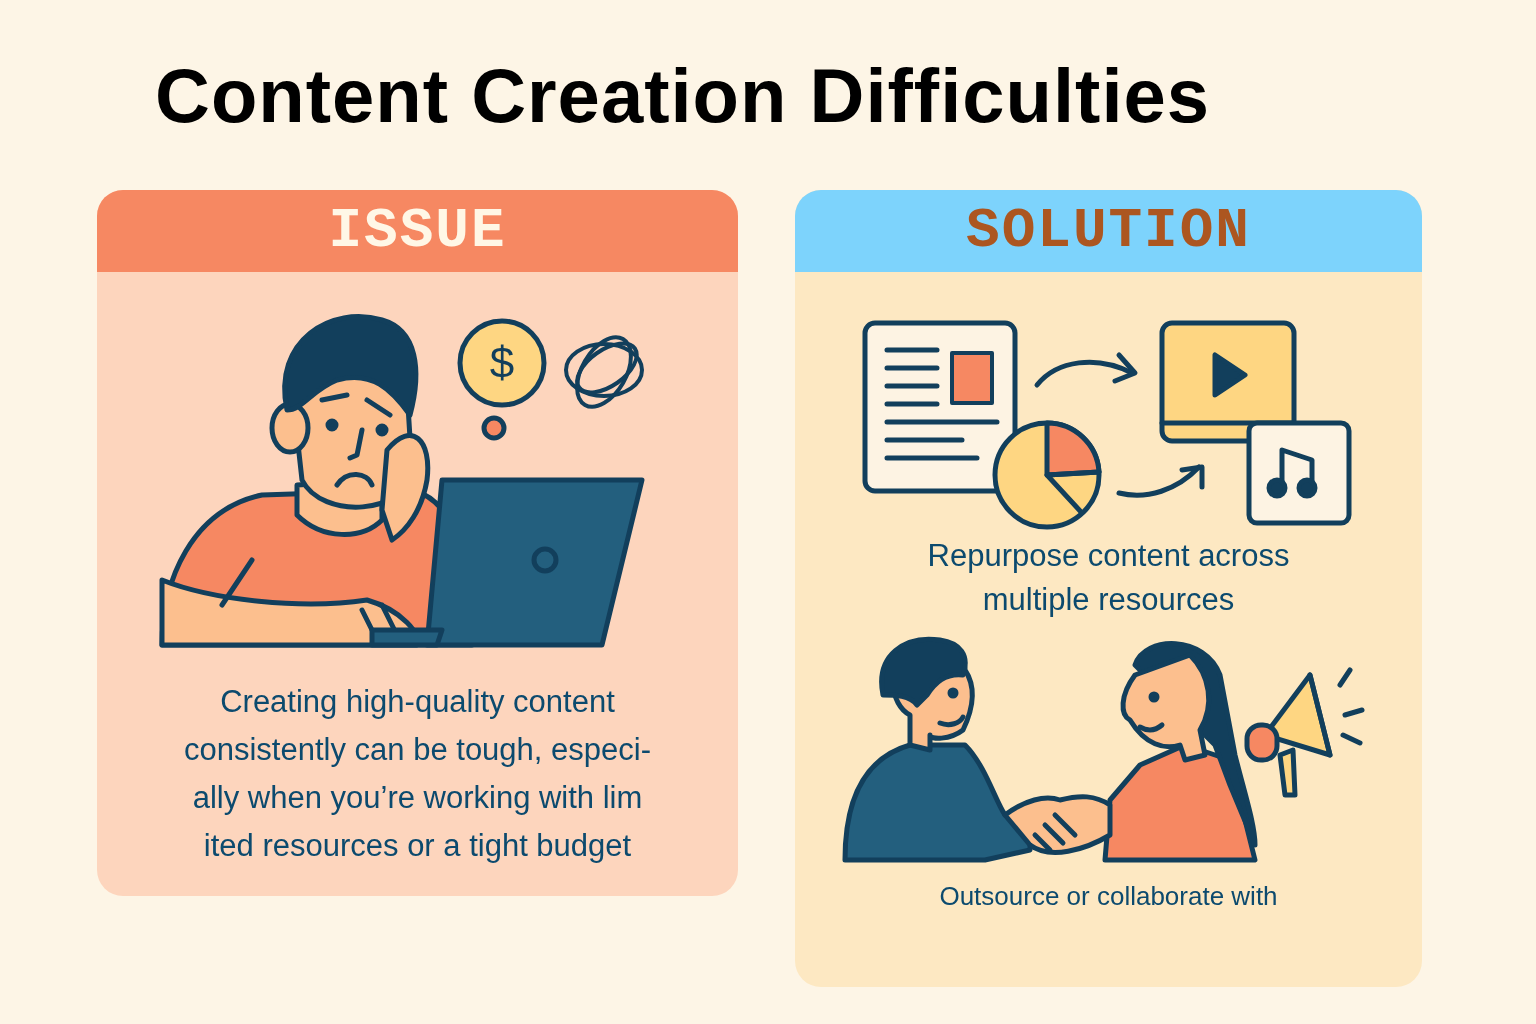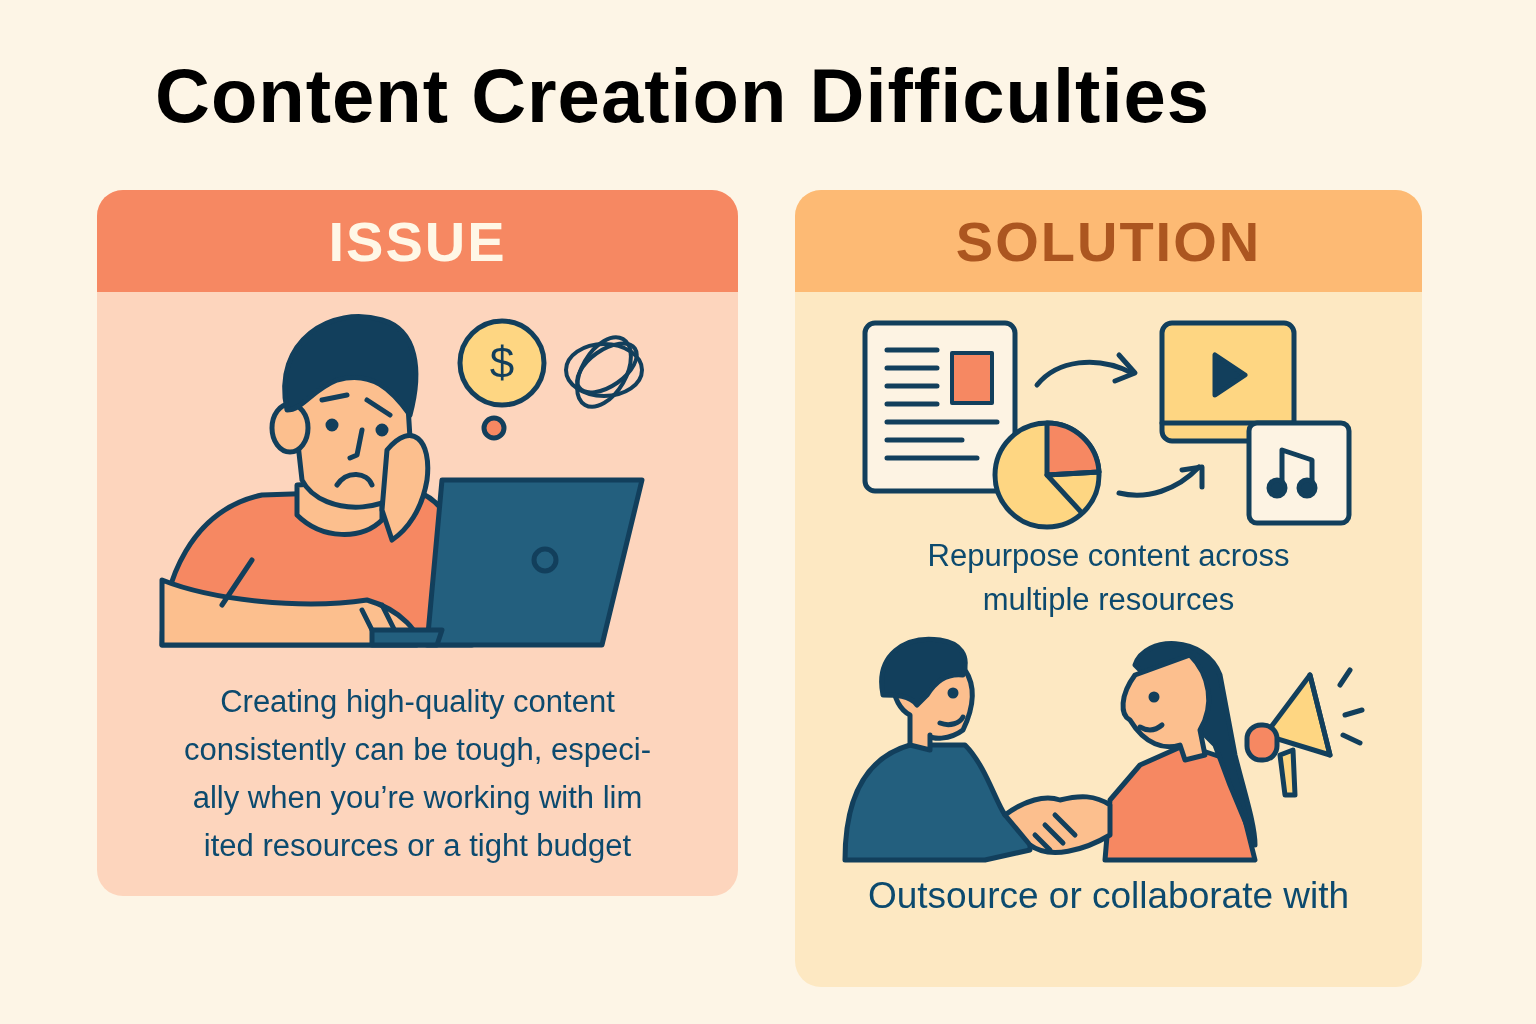--- a/index.html
+++ b/index.html
@@ -3,29 +3,29 @@
 <meta charset="utf-8">
 <style>
   html, body { margin:0; padding:0; }
   body { width:1536px; height:1024px; background:#fdf5e6; position:relative; overflow:hidden;
          font-family:"Liberation Sans", sans-serif; color:#123f5c; }
   .title { position:absolute; left:155px; top:52px; font-size:76px; font-weight:bold; color:#000000;
            letter-spacing:1px; white-space:nowrap; }
   .card { position:absolute; border-radius:26px; overflow:hidden; }
   .issue { left:97px; top:190px; width:641px; height:706px; background:#fdd5bd; }
   .solution { left:795px; top:190px; width:627px; height:797px; background:#fde8c2; }
-  .card-head { height:102px; display:flex; align-items:center; justify-content:center;
-               font-size:56px; font-weight:bold; letter-spacing:2px; }
+  .card-head { height:82px; display:flex; align-items:center; justify-content:center;
+               font-size:56px; font-weight:bold; letter-spacing:2px;font-family:Liberation Mono, monospace; }
   .issue .card-head { background:#f68862; color:#fff7e6; }
-  .solution .card-head { background:#fdba74; color:#ac5620; }
+  .solution .card-head { background:#7dd3fc; color:#ac5620; }
   .art { position:absolute; }
   .caption { position:absolute; text-align:center; font-size:31px; line-height:48px; color:#0c4a6e; }
   .issue .caption { left:20px; right:20px; top:488px; }
   .sol-cap1 { left:20px; right:20px; top:344px; font-size:31px; line-height:44px; }
-  .sol-cap2 { left:20px; right:20px; top:684px; font-size:37px; line-height:44px; }
+  .sol-cap2 { left:20px; right:20px; top:684px; font-size:26px; line-height:44px; }
 </style>
 </head>
 <body>
 
 <div class="title">Content Creation Difficulties</div>
 
 <div class="card issue">
   <div class="card-head">ISSUE</div>
 
   <svg class="art" style="left:55px;top:110px" width="560" height="360" viewBox="0 0 560 360">

